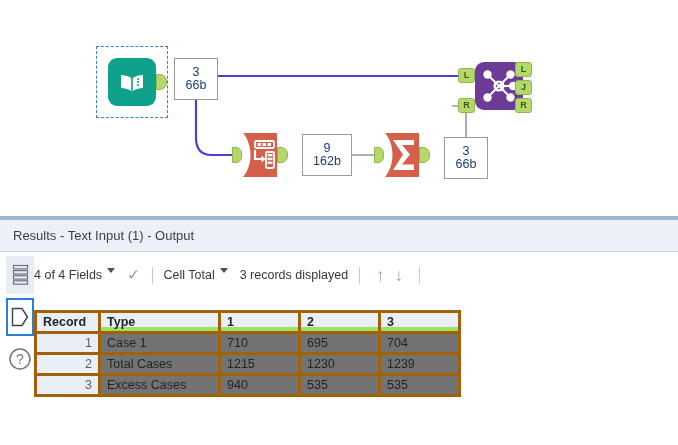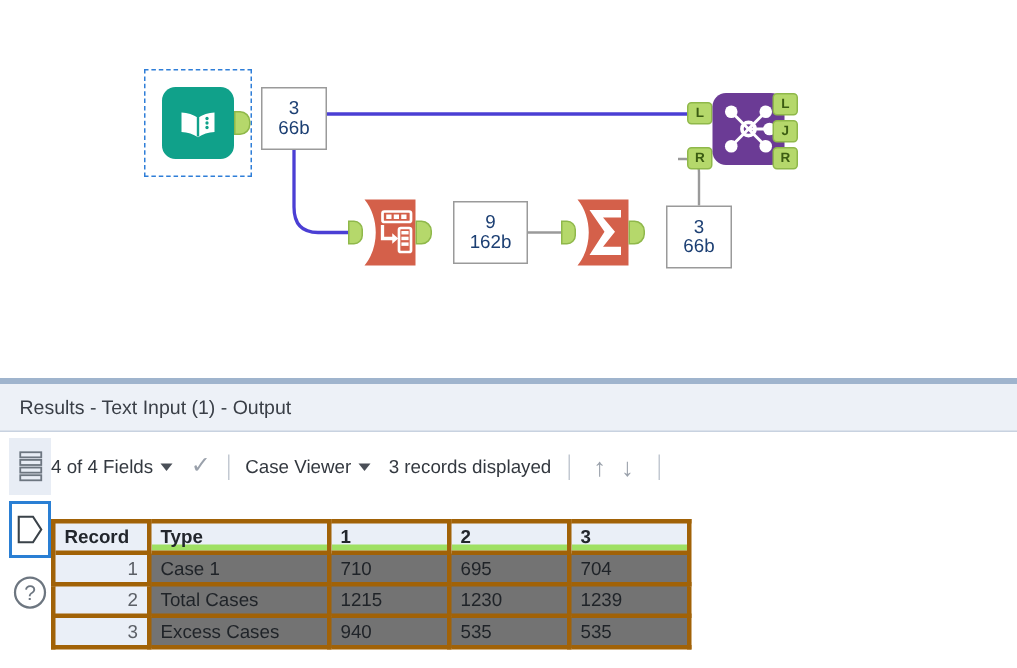--- a/index.html
+++ b/index.html
@@ -78,21 +78,20 @@
   }
   .rcbox .rc-rec{color:#1c3f73;}
   .rcbox .rc-size{color:#1c3f73;}
 
   .rcbox.wide{width:50px;}
 
   
   #results{
     position:absolute;left:0;top:216px;width:678px;height:168px;
     background:#ffffff;
-    margin-top:36px;
   }
   #results-topline{
     position:absolute;left:0;top:0;width:678px;height:4px;
     background:#9fb4cd;
   }
   #results-title{
     position:absolute;left:0;top:4px;width:678px;height:32px;
     background:#edf1f7;
     border-bottom:1px solid #c8d2e0;
     box-sizing:border-box;
@@ -117,21 +116,21 @@
     box-sizing:border-box;
   }
   .rail-btn.plain{background:transparent;}
 
   
   #rtoolbar{
     position:absolute;left:34px;top:44px;width:640px;height:30px;
     display:flex;align-items:center;
     font-size:12.5px;color:#3a3f47;
   }
-  .tb-item{display:flex;align-items:center;gap:5px;white-space:nowrap;}
+  .tb-item{display:flex;align-items:flex-start;gap:5px;white-space:nowrap;}
   .tb-text{font-size:12.5px;color:#33383f;}
   .caret-dn{
     width:0;height:0;
     border-left:4px solid transparent;
     border-right:4px solid transparent;
     border-top:5px solid #4a4f57;
   }
   .tb-sep{
     width:1px;height:17px;background:#c3c9d2;margin:0 11px;
   }
@@ -322,21 +321,21 @@
   <div id="rtoolbar">
     <div class="tb-item">
       <span class="tb-text">4 of 4 Fields</span>
       <span class="caret-dn"></span>
     </div>
     <span class="chk" style="margin-left:12px;">✓</span>
 
     <span class="tb-sep"></span>
 
     <div class="tb-item">
-      <span class="tb-text">Case Viewer</span>
+      <span class="tb-text">Cell Total</span>
       <span class="caret-dn"></span>
     </div>
 
     <span class="tb-text" style="margin-left:12px;">3 records displayed</span>
 
     <span class="tb-sep"></span>
 
     <span class="arrow-btn">↑</span>
     <span class="arrow-btn">↓</span>
 

